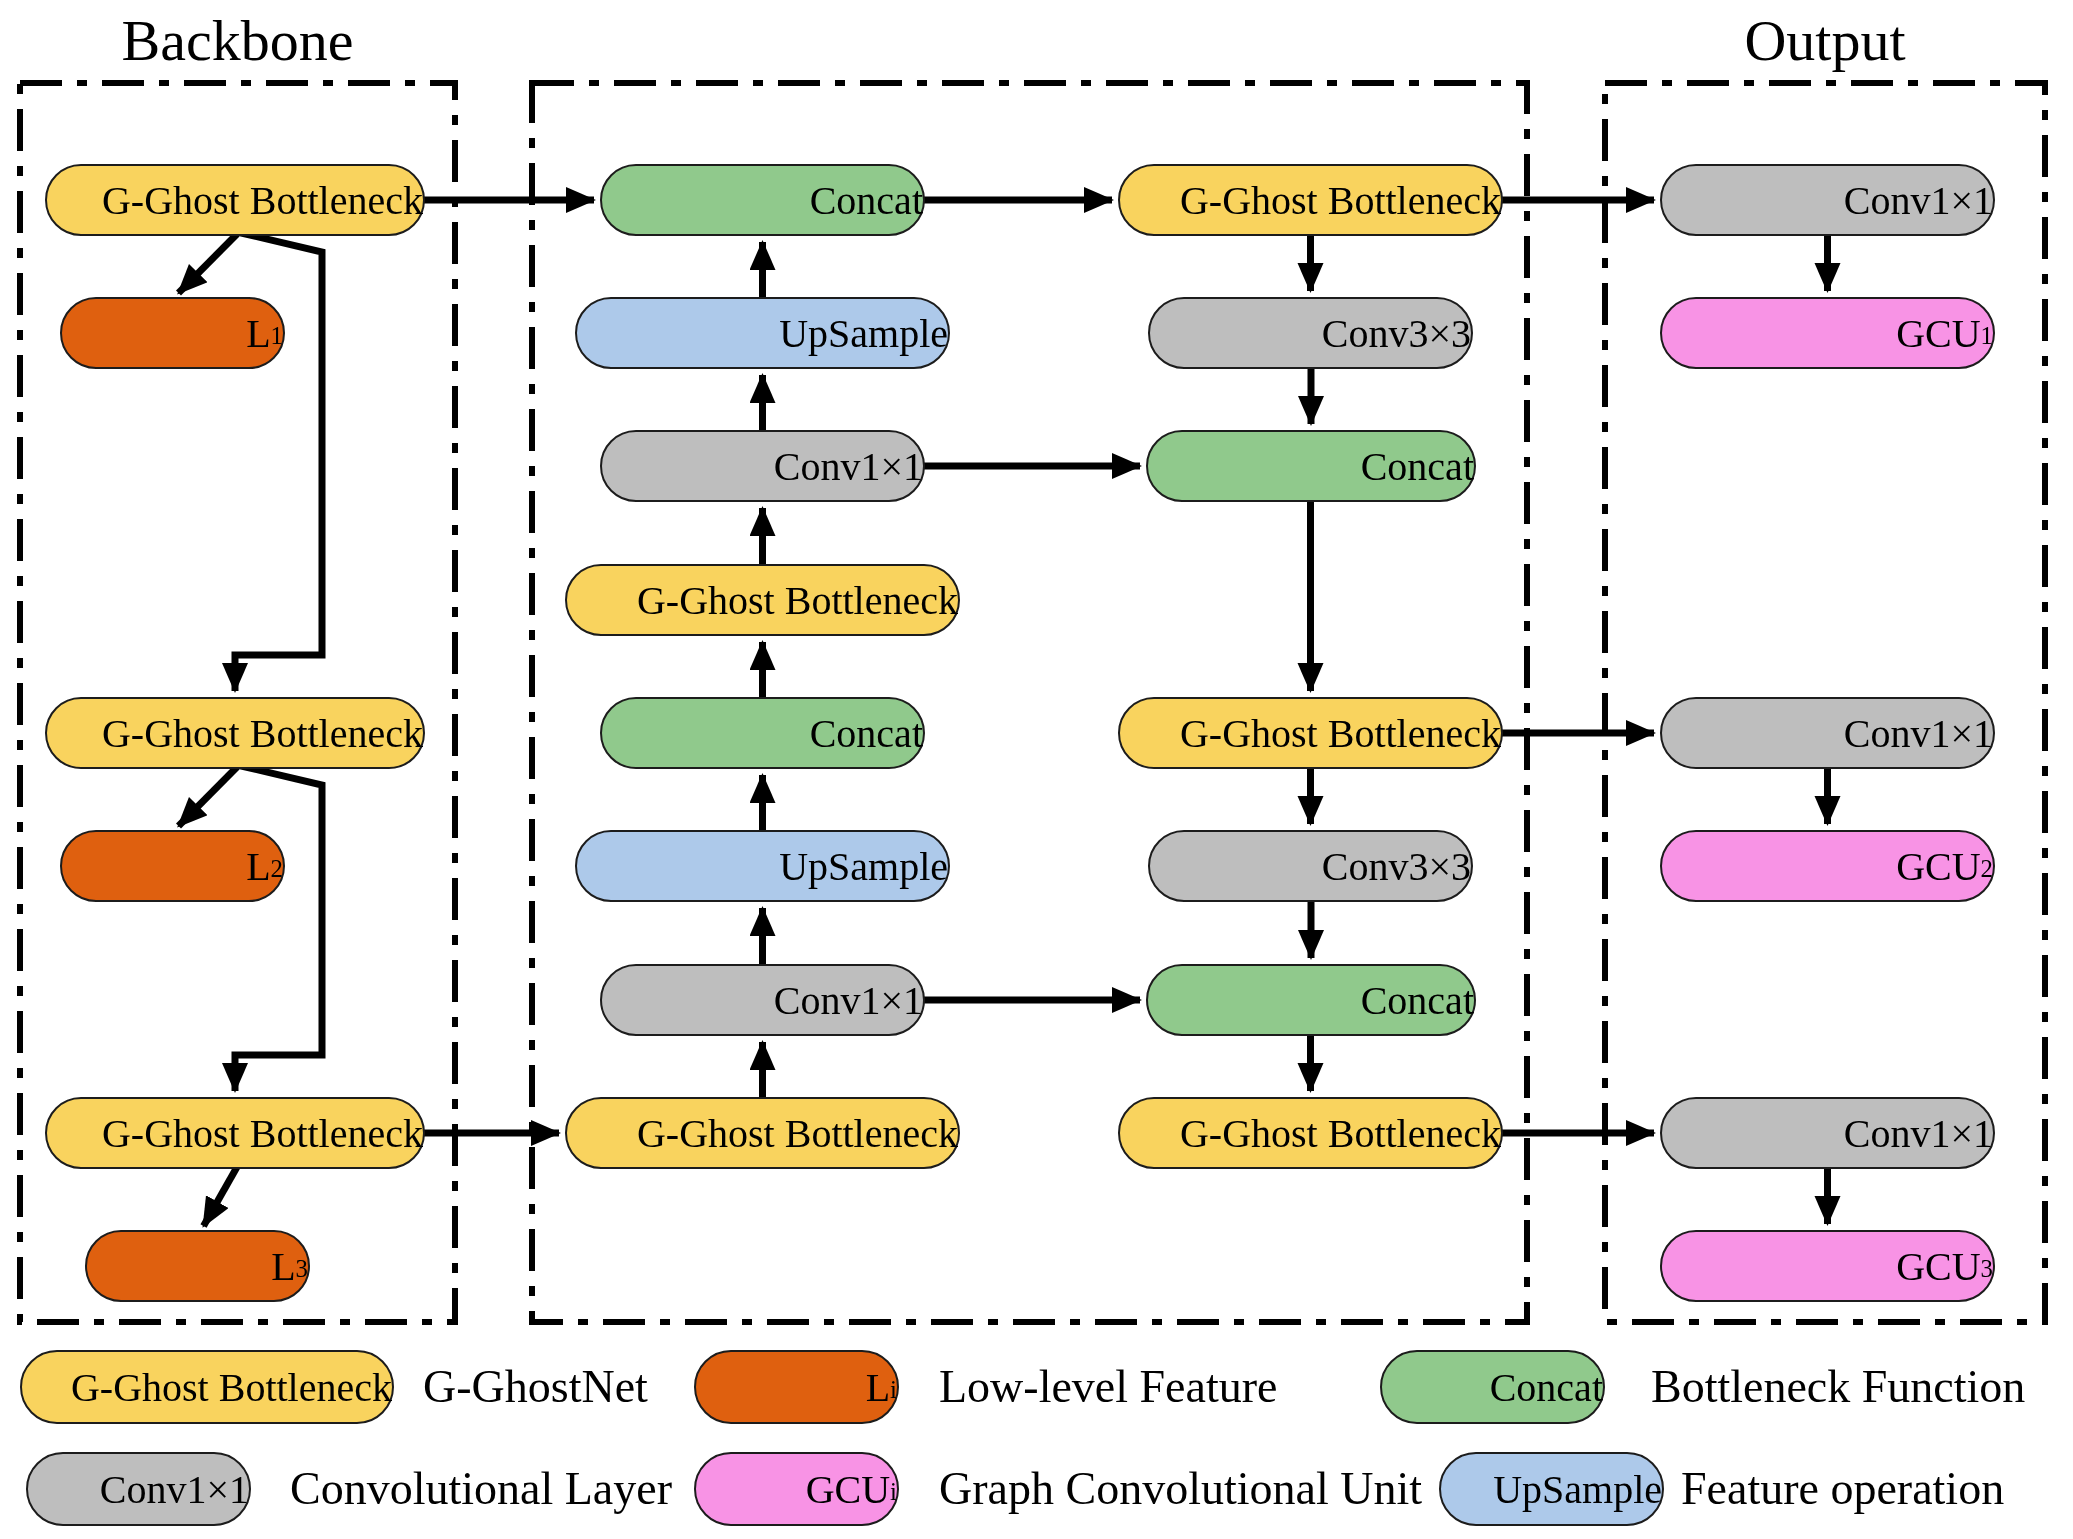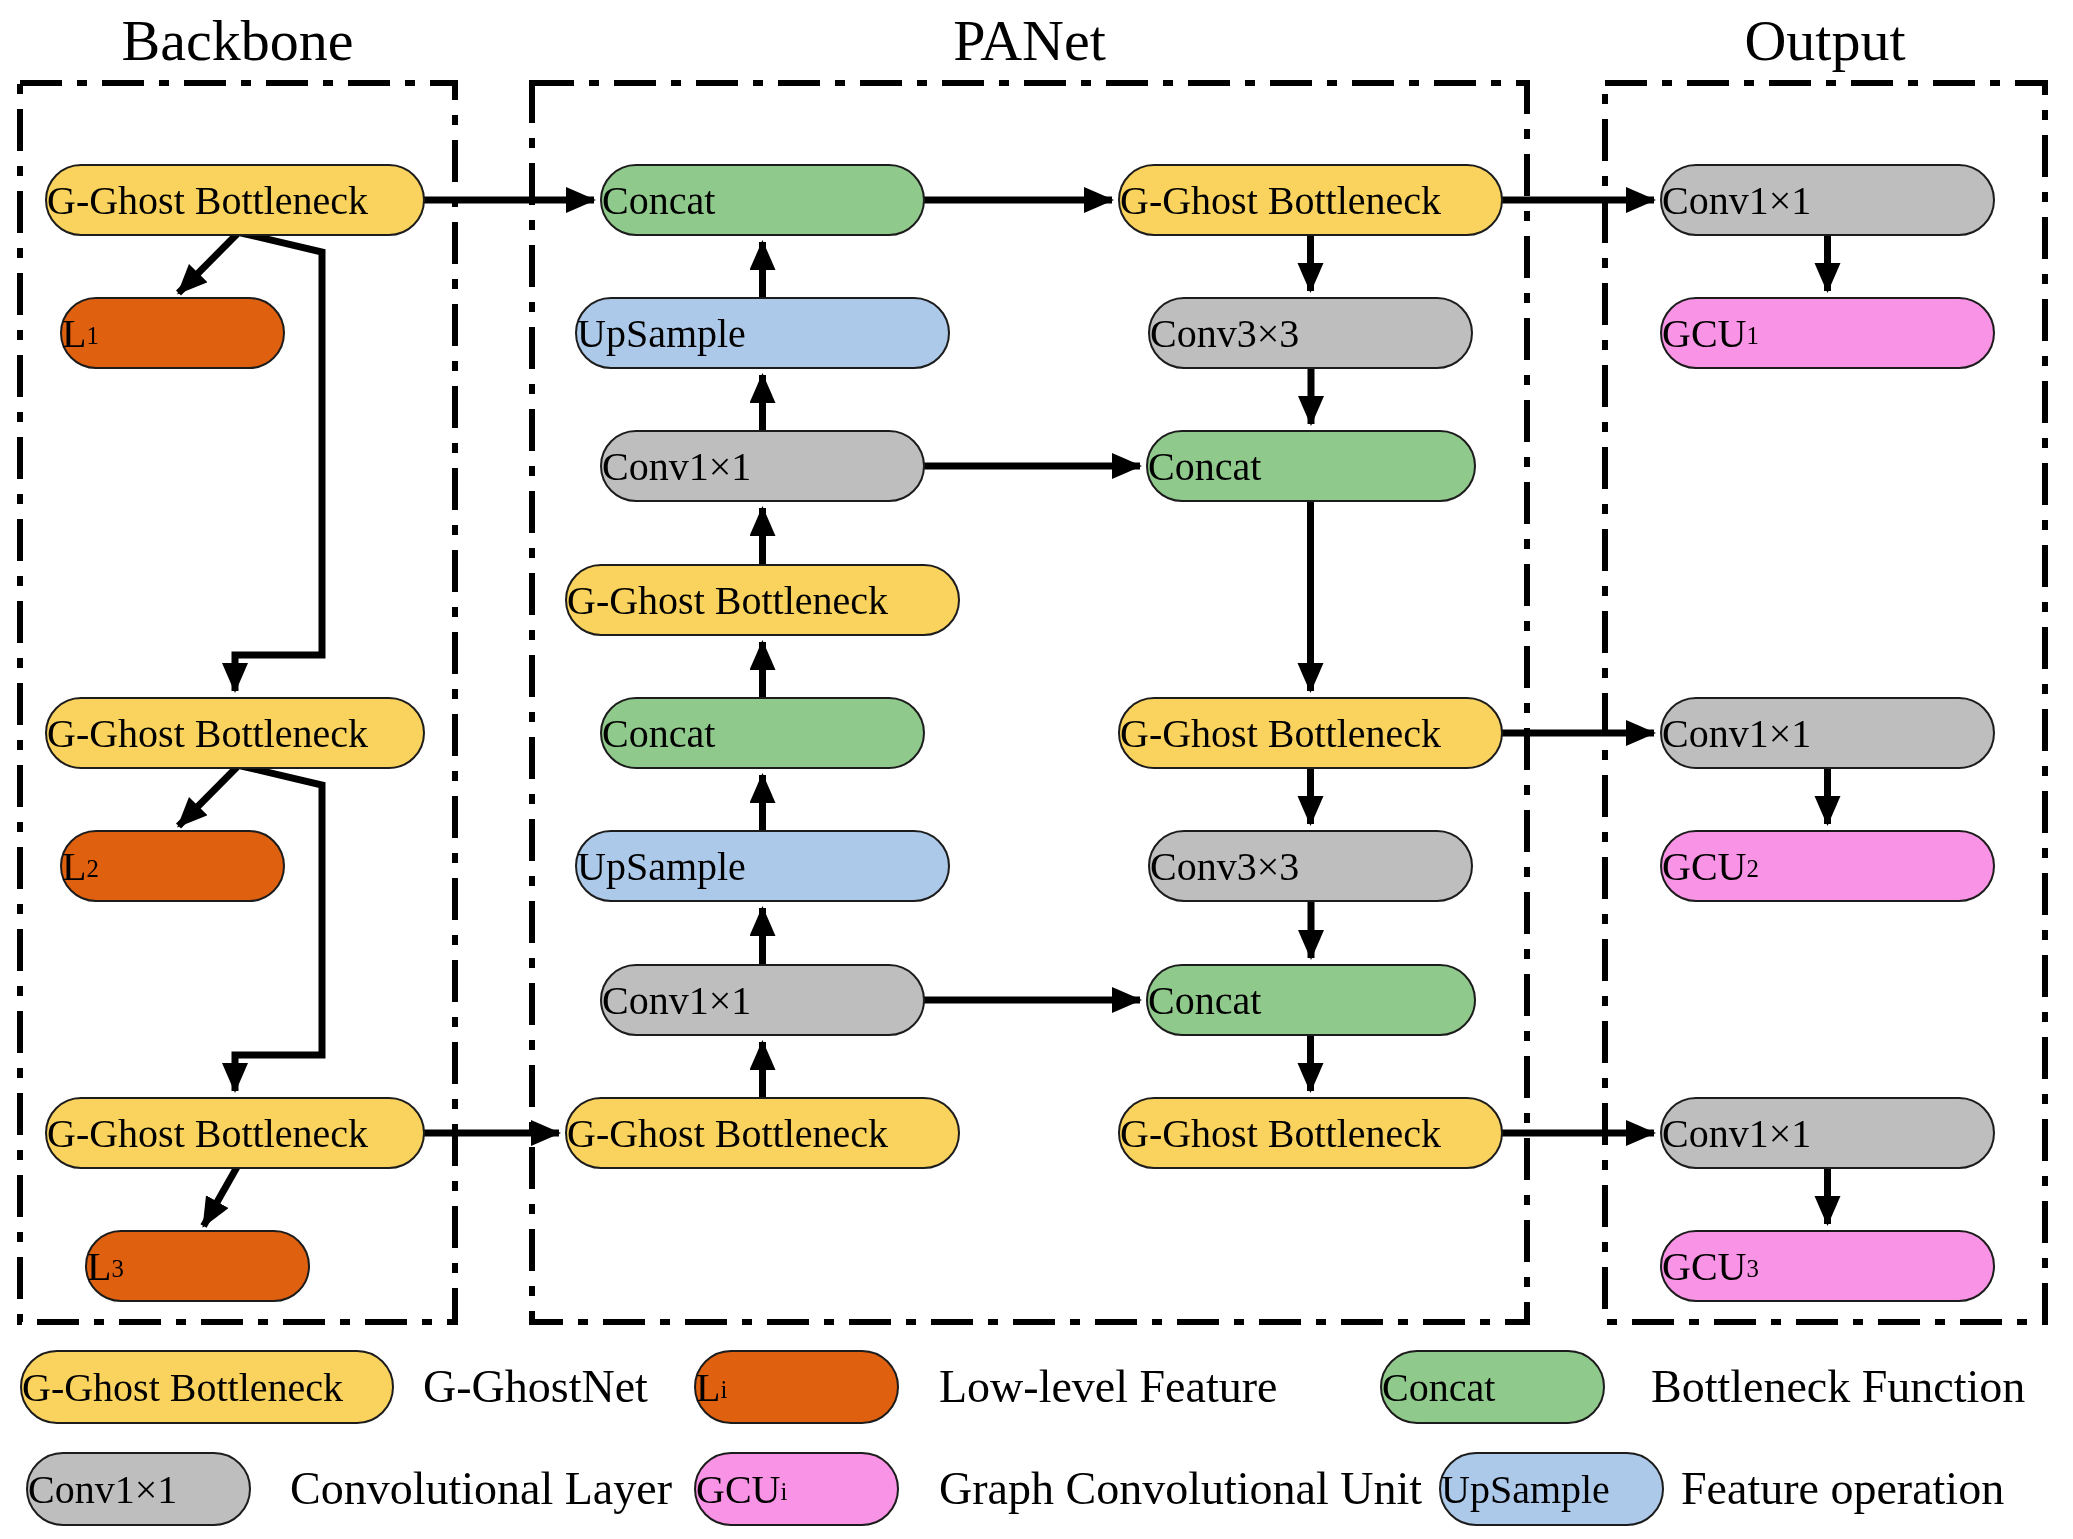--- a/index.html
+++ b/index.html
@@ -10,21 +10,21 @@
     font-family:"Liberation Serif","DejaVu Serif",serif;
     overflow:hidden;
   }
   #wires{position:absolute;left:0;top:0;width:2073px;height:1539px;}
   .section-title{
     position:absolute;top:6px;height:70px;
     font-size:58px;line-height:70px;text-align:center;color:#000;
   }
   .pill{
     position:absolute;box-sizing:border-box;
-    display:flex;align-items:center;justify-content:flex-start;
+    display:flex;align-items:center;justify-content:flex-end;
     border:2px solid #1c1c1c;border-radius:40px;
     font-size:40px;color:#000;white-space:nowrap;
   }
   .pill sub{font-size:0.62em;line-height:0;transform:translateY(0.12em);}
   .legend-desc{
     position:absolute;height:74px;line-height:74px;
     font-size:46px;color:#000;white-space:nowrap;
   }
 </style>
 </head>
@@ -70,21 +70,20 @@
         <path d="M 762.5 299 V 242" marker-end="url(#ah)" stroke-linejoin="miter"></path>
         <path d="M 237 234 L 178.5 293" marker-end="url(#ah)" stroke-linejoin="miter"></path>
         <path d="M 237 767 L 178.5 826" marker-end="url(#ah)" stroke-linejoin="miter"></path>
         <path d="M 237 1167 L 203.5 1226" marker-end="url(#ah)" stroke-linejoin="miter"></path>
         <path d="M 237 232 L 322 252 V 655 H 235 V 691" marker-end="url(#ah)" stroke-linejoin="miter"></path>
         <path d="M 237 765 L 322 785 V 1055 H 235 V 1091" marker-end="url(#ah)" stroke-linejoin="miter"></path>
       </g>
   </svg>
 
   <div class="section-title" style="left:20px;width:435px;">Backbone</div>
-  <div class="section-title" style="left:532px;width:995px;">PANet</div>
   <div class="section-title" style="left:1605px;width:440px;font-family:Liberation Serif, serif;">Output</div>
 
   <div id="nodes">
       <div class="pill" style="left: 45px; top: 164px; width: 380px; height: 72px; background: rgb(249, 211, 94);">
         <span>G-Ghost Bottleneck</span>
       </div>
       <div class="pill" style="left: 60px; top: 297px; width: 225px; height: 72px; background: rgb(223, 96, 15);">
         <span>L</span>
         <sub>1</sub>
       </div>

